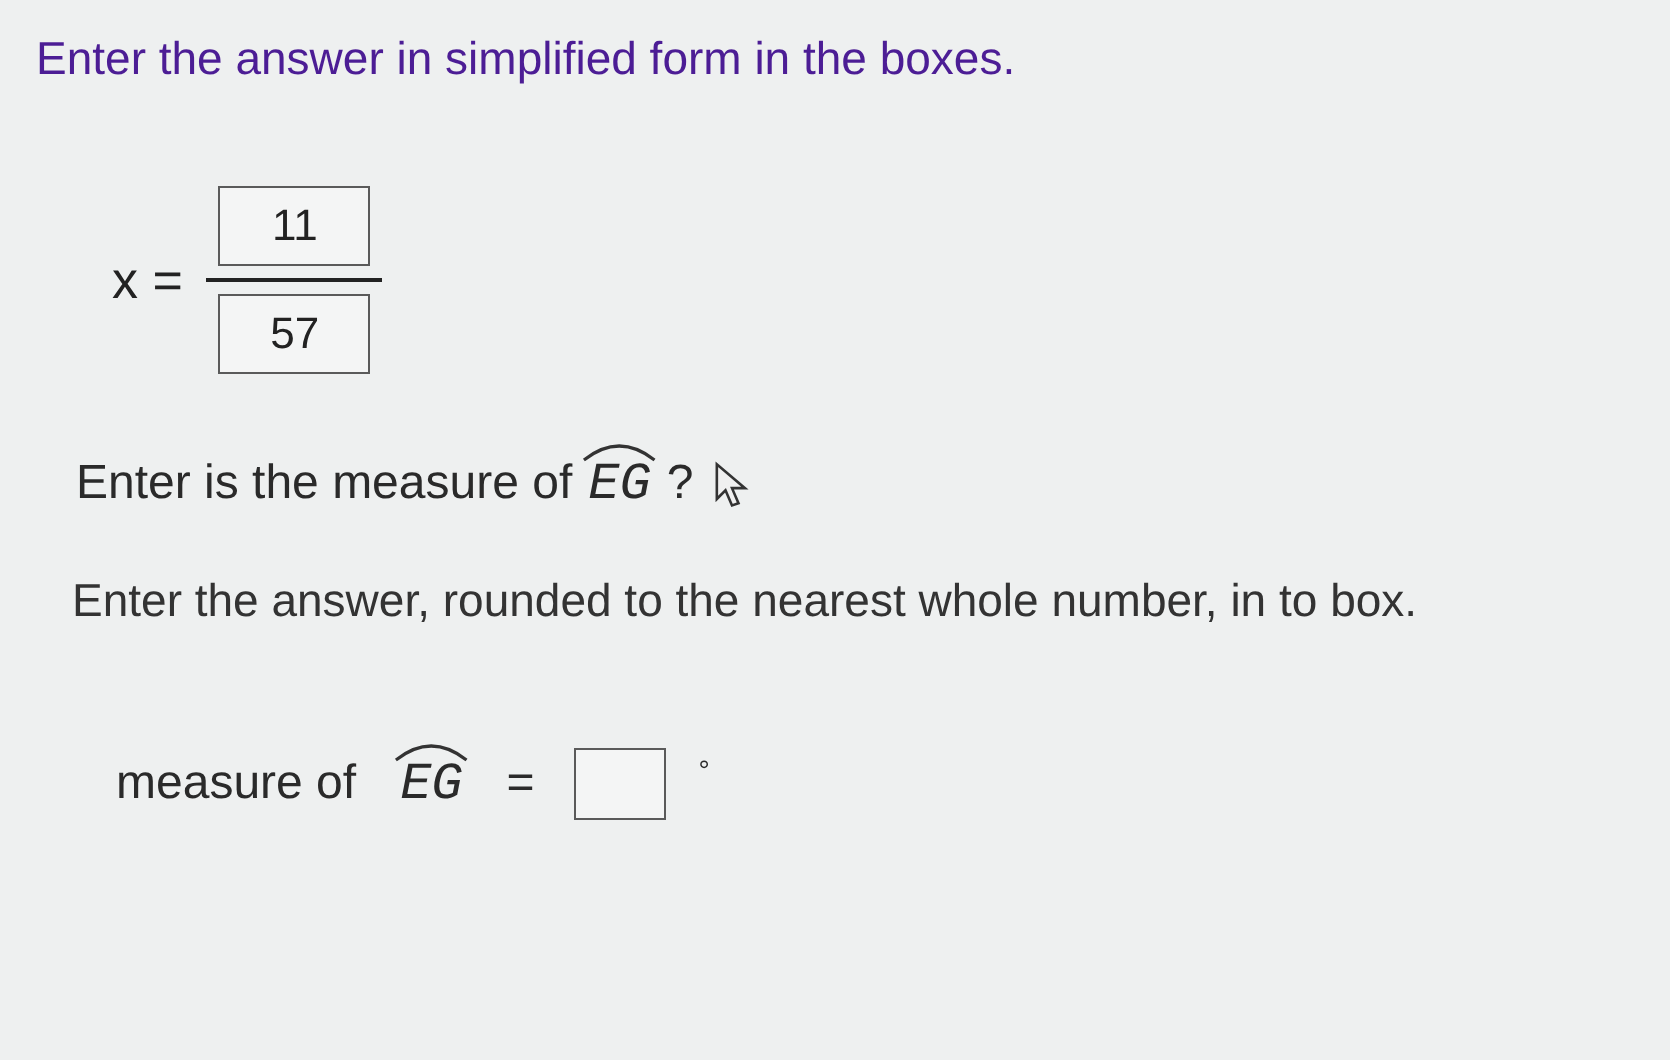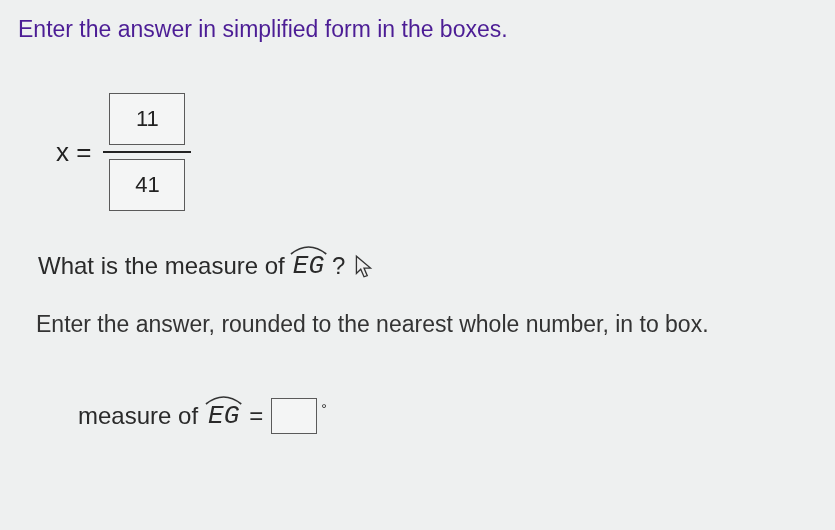--- a/index.html
+++ b/index.html
@@ -35,21 +35,21 @@
     color: #222;
   }
   .frac {
     display: flex;
     flex-direction: column;
     align-items: center;
   }
   .answer-box {
     border: 1.5px solid #5a5a5a;
     width: 76px;
-    height: 52px;
+    height: 40px;
     display: flex;
     align-items: center;
     justify-content: center;
     font-size: 22px;
     background: #f4f5f5;
     color: #222;
   }
   .fracbar {
     width: 88px;
     height: 2px;
@@ -83,22 +83,22 @@
   .instr2 {
     font-size: 23px;
     color: #333;
     margin-left: 18px;
     margin-bottom: 60px;
   }
   .measure-row {
     display: flex;
     align-items: center;
     font-size: 24px;
-    margin-left: 60px;
-    gap: 8px;
+    margin-left: 40px;
+    gap: 20px;
     color: #2a2a2a;
   }
   .empty-box {
     border: 1.5px solid #5a5a5a;
     width: 46px;
     height: 36px;
     background: #f4f5f5;
   }
   .deg {
     font-size: 14px;
@@ -117,26 +117,26 @@
 
 <div class="page">
 
   <div class="line1">Enter the answer in simplified form in the boxes.</div>
 
   <div class="fraction-row">
     <div class="xeq">x =</div>
     <div class="frac">
       <div class="answer-box">11</div>
       <div class="fracbar"></div>
-      <div class="answer-box">41</div>
+      <div class="answer-box">57</div>
     </div>
   </div>
 
   <div class="q2">
-    <span>What is the measure of </span>
+    <span>Enter is the measure of </span>
     <span class="arc-text">
       <svg viewBox="0 0 40 14" preserveAspectRatio="none">
         <path d="M2 12 Q20 -2 38 12" stroke="#333" stroke-width="1.6" fill="none"></path>
       </svg>
       <span>EG</span>
     </span>
       <span>?</span>
     <svg class="cursor" viewBox="0 0 20 24">
       <path d="M3 2 L3 18 L7 14 L10 21 L13 20 L10 13 L16 13 Z" fill="#f0f0f0" stroke="#333" stroke-width="1.2"></path>
     </svg>

